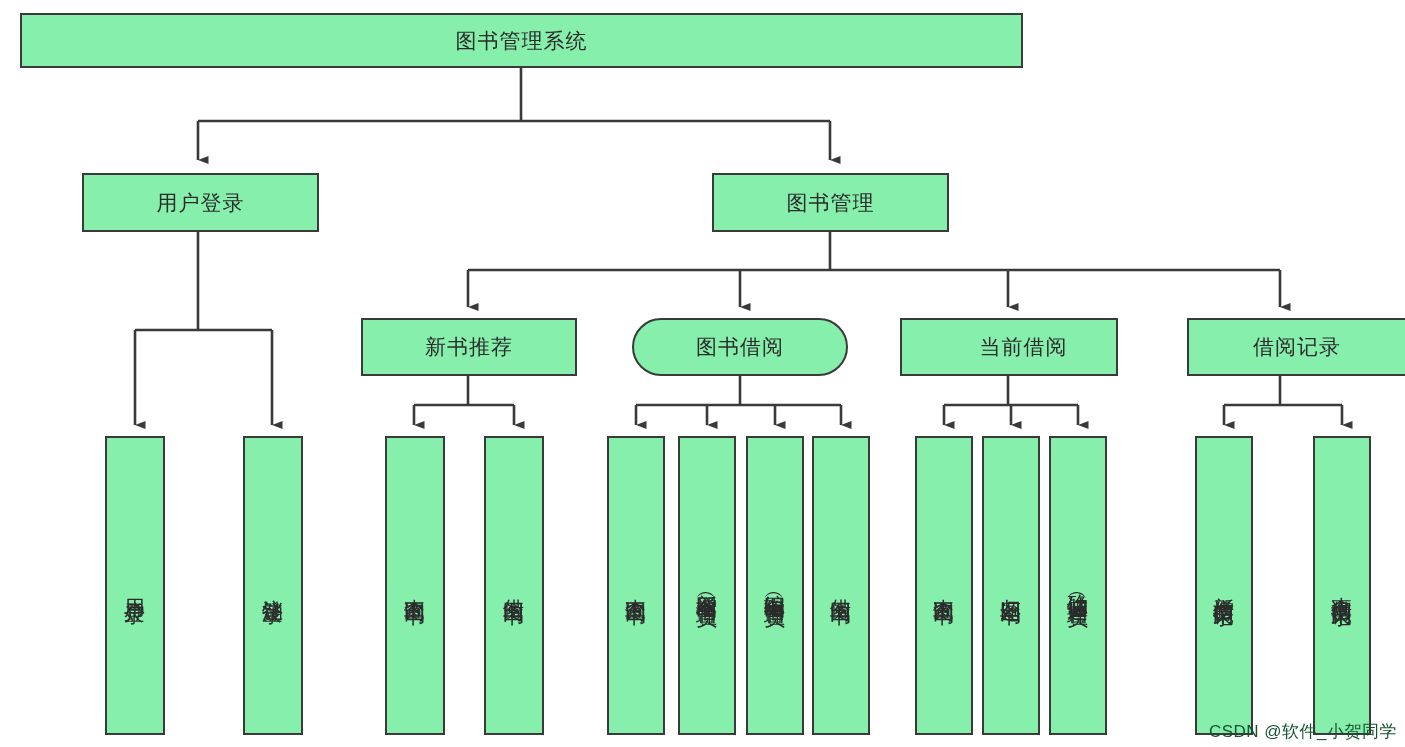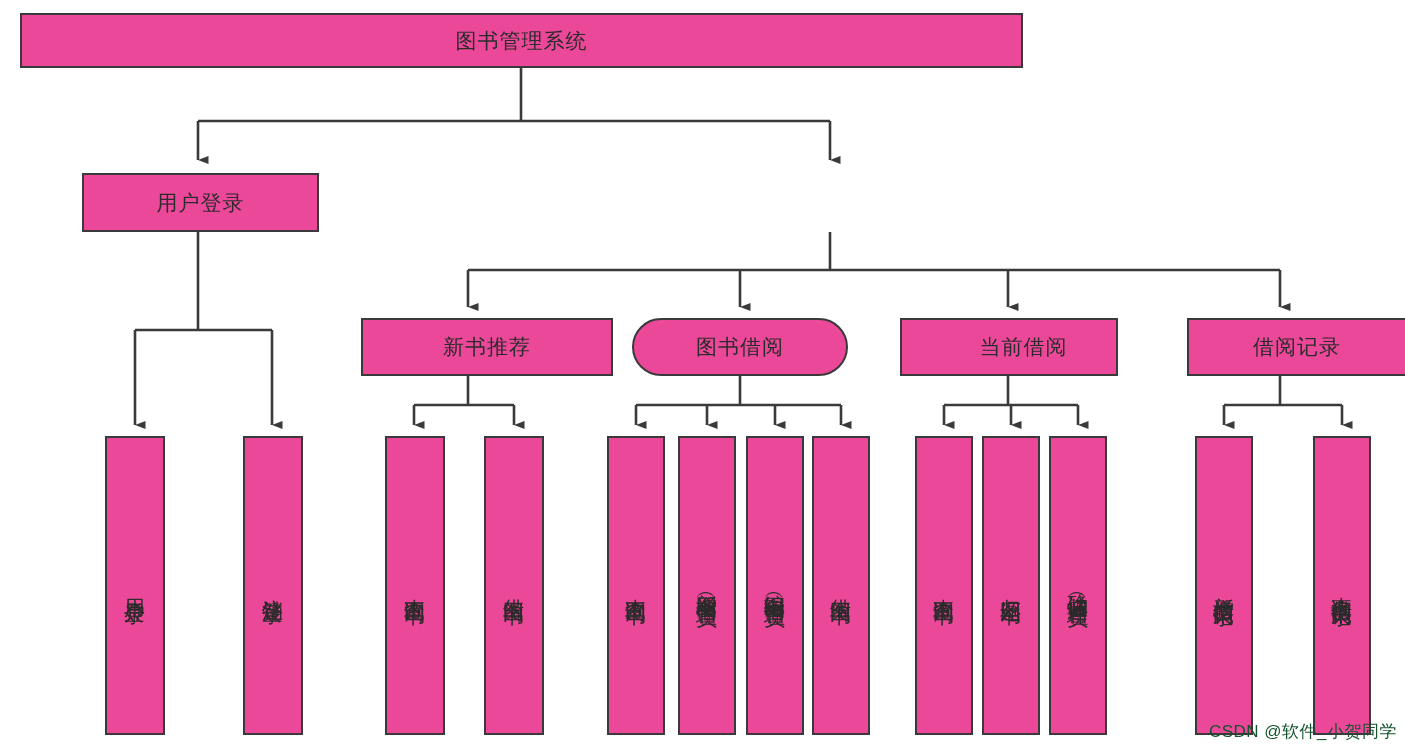--- a/index.html
+++ b/index.html
@@ -20,21 +20,21 @@
   #wires {
     position: absolute;
     left: 0;
     top: 0;
     width: 1405px;
     height: 747px;
   }
   .node {
     position: absolute;
     box-sizing: border-box;
-    background: #ec4899;
+    background: #86efac;
     border: 2px solid #3a3a3a;
     display: flex;
     align-items: center;
     justify-content: center;
     color: #2b2b2b;
   }
   .node.horizontal {
     font-size: 21px;
     letter-spacing: 1px;
   }
@@ -119,22 +119,25 @@
     </g>
   </svg>
 
   <div class="node horizontal" style="left:20px; top:13px; width:1003px; height:55px;">
     <span class="label">图书管理系统</span>
   </div>
 
   <div class="node horizontal" style="left:82px; top:173px; width:237px; height:59px;">
     <span class="label">用户登录</span>
   </div>
+  <div class="node horizontal" style="left:712px; top:173px; width:237px; height:59px;">
+    <span class="label">图书管理</span>
+  </div>
 
-  <div class="node horizontal" style="left:361px; top:318px; width:252px; height:58px;">
+  <div class="node horizontal" style="left:361px; top:318px; width:216px; height:58px;">
     <span class="label">新书推荐</span>
   </div>
   <div class="node horizontal" style="left:632px; top:318px; width:216px; height:58px;border-radius:29px;">
     <span class="label">图书借阅</span>
   </div>
   <div class="node horizontal" style="left:900px; top:318px; width:218px; height:58px;padding-left:29px;">
     <span class="label">当前借阅</span>
   </div>
   <div class="node horizontal" style="left:1170px; top:318px; width:220px; height:58px;margin-left:17px;">
     <span class="label">借阅记录</span>

